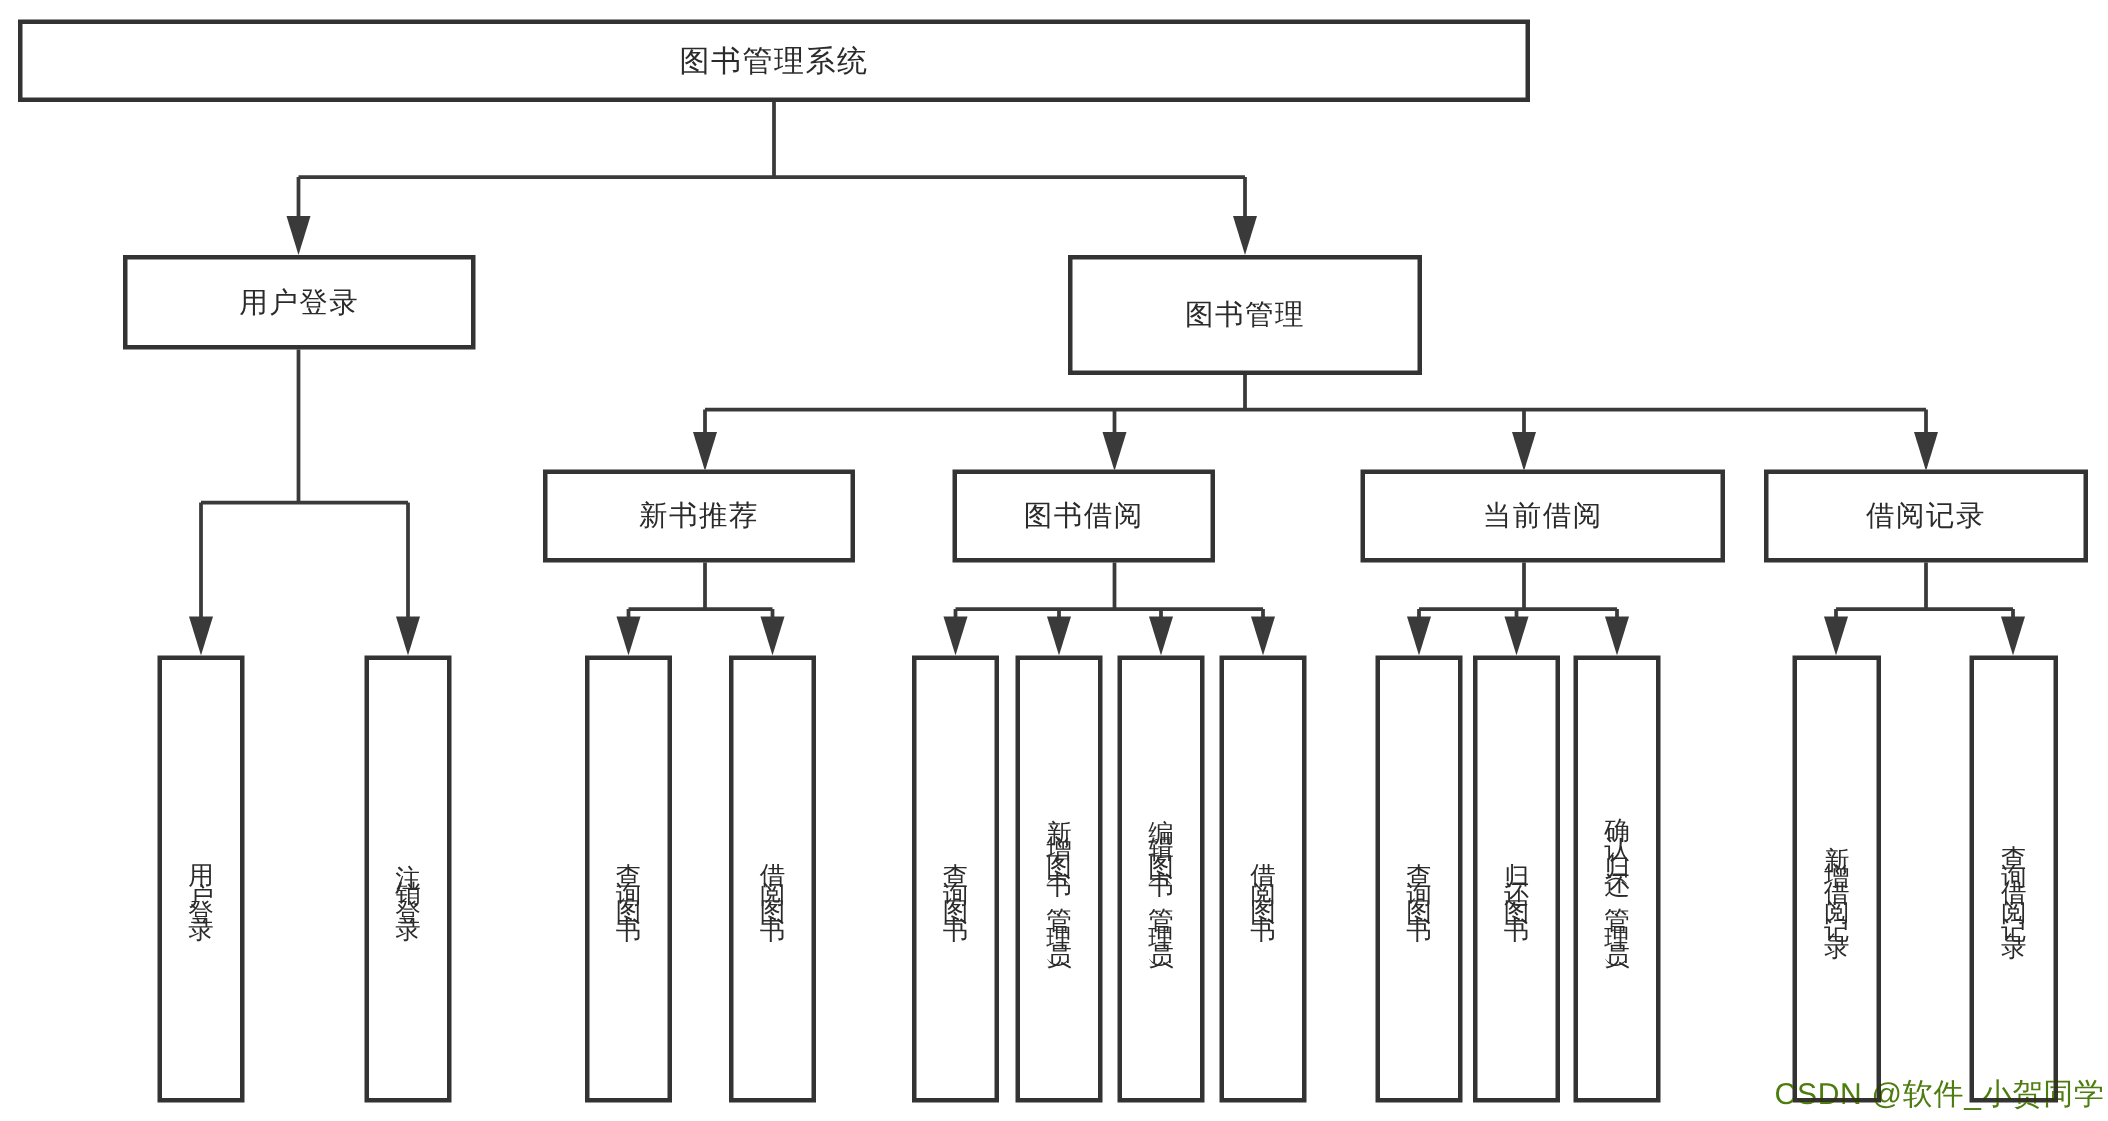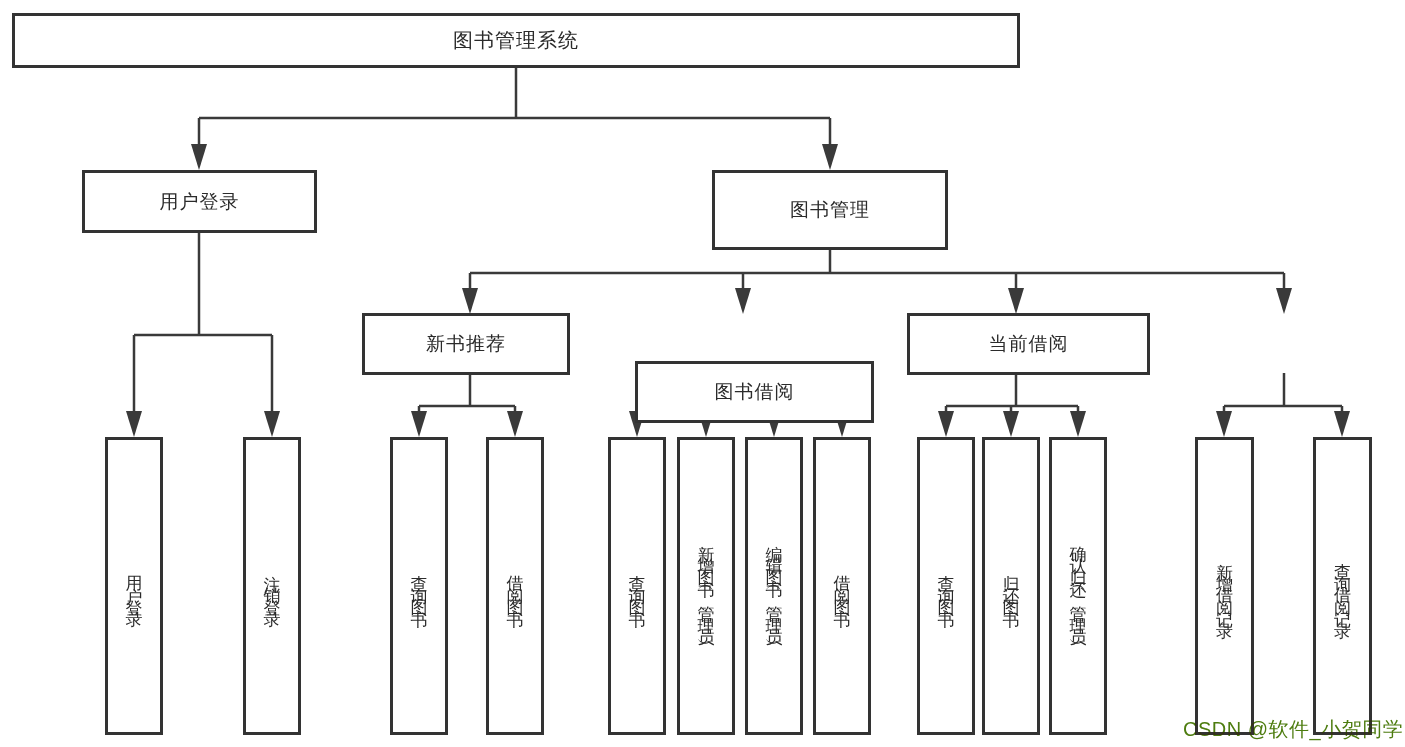--- a/index.html
+++ b/index.html
@@ -123,22 +123,23 @@
       <line x1="1342" y1="406" x2="1342" y2="431" stroke="#3a3a3a" stroke-width="2.5"></line>
       <polygon points="1334,411 1350,411 1342,437" fill="#3a3a3a"></polygon>
     </svg>
 
   <div class="node h root" style="left:12px; top:13px; width:1008px; height:55px;">图书管理系统</div>
 
   <div class="node h" style="left:82px; top:170px; width:235px; height:63px;">用户登录</div>
   <div class="node h" style="left:712px; top:170px; width:236px; height:80px;">图书管理</div>
 
   <div class="node h" style="left:362px; top:313px; width:208px; height:62px;">新书推荐</div>
-  <div class="node h" style="left:635px; top:313px; width:239px; height:62px;margin-top:48px;">图书借阅</div>
+  <div class="node h" style="left:635px; top:313px; width:175px; height:62px;">图书借阅</div>
   <div class="node h" style="left:907px; top:313px; width:243px; height:62px;">当前借阅</div>
+  <div class="node h" style="left:1176px; top:313px; width:216px; height:62px;">借阅记录</div>
 
   <div class="node leaf" style="left:105px; top:437px; width:58px; height:298px;">
     <span class="vtext">用户登录</span>
   </div>
   <div class="node leaf" style="left:243px; top:437px; width:58px; height:298px;">
     <span class="vtext">注销登录</span>
   </div>
 
   <div class="node leaf" style="left:390px; top:437px; width:58px; height:298px;">
     <span class="vtext">查询图书</span>

